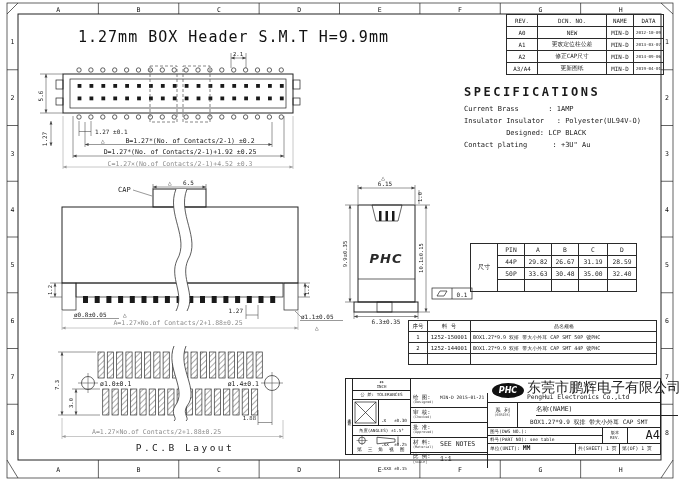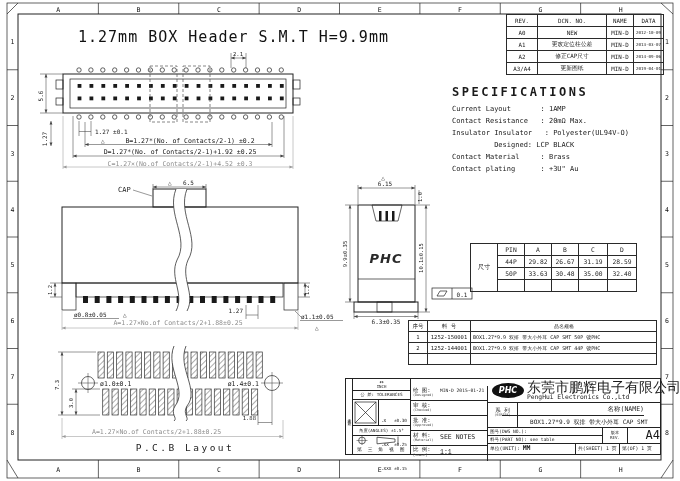--- a/index.html
+++ b/index.html
@@ -32,59 +32,59 @@
   .rev{position:absolute;left:506px;top:14px;font-size:5.8px;}
   .rev td{height:11px;}
   .rev .c0{width:28px;}.rev .c1{width:66px;}.rev .c2{width:24px;}.rev .c3{width:27px;font-size:4.2px;}
   .dimtbl{position:absolute;left:470px;top:243px;font-size:6.3px;}
   .dimtbl td{height:11px;}
   .dimtbl .c0{width:24px;}.dimtbl .cc{width:24px;}.dimtbl .cw{width:26px;}
   .parts{position:absolute;left:408px;top:320px;font-size:5.5px;}
   .parts td{height:10px;}
   .parts .c0{width:16px;}.parts .c1{width:40px;}.parts .c2{width:182px;text-align:left;padding-left:2px;font-size:5px;}
   
-  .spec{position:absolute;left:452px;top:85px;}
+  .spec{position:absolute;left:464px;top:85px;}
   .spec-title{font:600 12px "DejaVu Sans Mono",monospace;letter-spacing:2.5px;margin-bottom:5px;}
   .spec-line{font-size:7px;line-height:11.9px;white-space:pre;}
   
   .tb{position:absolute;left:345px;top:378px;width:316px;height:77px;border:1px solid #222;
       box-sizing:border-box;font-size:5px;}
   .tb *{box-sizing:border-box;}
   .abs{position:absolute;}
   .b-r{border-right:1px solid #222;}.b-b{border-bottom:1px solid #222;}.b-l{border-left:1px solid #222;}
   .tb-strip{left:0;top:0;width:7px;height:75px;writing-mode:vertical-rl;font-size:3.8px;
             letter-spacing:1px;text-align:center;color:#333;}
   .tb-unit{left:7px;top:0;width:58px;height:12px;text-align:center;line-height:4px;padding-top:1px;}
   .tb-arrow{font-size:7px;line-height:5px;}
   .tb-inch{font-size:4px;}
   .tb-tolh{left:7px;top:12px;width:58px;height:9px;font-size:4.3px;text-align:center;line-height:8px;}
   .tb-tolbox{left:7px;top:21px;width:26px;height:26px;}
   .tb-tolv{left:33px;top:21px;width:32px;height:26px;font-size:4.3px;line-height:8px;padding:1px 0 0 2px;white-space:pre;}
   .tb-ang{left:7px;top:47px;width:58px;height:10px;font-size:4.3px;text-align:center;line-height:9px;}
   .tb-proj{left:7px;top:57px;width:58px;height:9px;text-align:center;}
   .tb-projt{left:7px;top:66px;width:58px;height:9px;font-size:4.8px;letter-spacing:1.5px;text-align:center;line-height:9px;}
-  .tb-mid{left:65px;top:7px;width:77px;height:75px;}
+  .tb-mid{left:65px;top:14px;width:77px;height:75px;}
   .tb-row{position:relative;height:15px;border-bottom:1px solid #222;display:flex;align-items:flex-start;padding:1px 0 0 2px;}
   .tb-row:last-child{border-bottom:none;font-family:Liberation Mono, monospace;}
   .tb-lab{width:27px;}
   .tb-lab .l1{font-size:5.5px;line-height:6px;}
   .tb-lab .l2{font-size:3.4px;color:#444;line-height:4px;}
   .tb-val{font-size:4.6px;line-height:7px;}
   .tb-val.big{font-size:6.5px;line-height:11px;}
   .tb-right{left:142px;top:0;width:172px;height:75px;}
   .tb-co{left:0;top:0;width:172px;height:24px;display:flex;align-items:center;}
   .tb-logo{width:32px;height:15px;background:#111;border-radius:50%;color:#fff;
            font:bold italic 8px "DejaVu Sans",sans-serif;display:flex;align-items:center;
            justify-content:center;margin:0 3px 0 4px;flex:none;}
   .tb-cn{font-size:14px;font-weight:normal;line-height:11px;white-space:nowrap;}
   .tb-en{font-size:6.3px;line-height:7px;white-space:nowrap;}
   .tb-series{left:0;top:24px;width:30px;height:25px;text-align:center;padding-top:4px;}
   .tb-series .l1{font-size:5.5px;line-height:6px;}
   .tb-series .l2{font-size:3.4px;color:#444;}
-  .tb-namelab{left:14px;top:24px;width:142px;height:12.5px;text-align:right;font-size:6.5px;line-height:12px;}
+  .tb-namelab{left:48px;top:24px;width:142px;height:12.5px;text-align:left;font-size:6.5px;line-height:12px;}
   .tb-prod{left:30px;top:36.5px;width:142px;height:12.5px;text-align:center;font-size:6px;line-height:12px;white-space:nowrap;}
   .tb-dwg{left:0;top:49px;width:114px;height:8px;font-size:4.6px;line-height:7.5px;padding-left:2px;}
   .tb-part{left:0;top:57px;width:114px;height:8px;font-size:4.6px;line-height:7.5px;padding-left:2px;}
   .tb-revlab{left:114px;top:49px;width:26px;height:16px;text-align:center;font-size:4.2px;line-height:5px;padding-top:2px;}
   .tb-revval{left:140px;top:49px;width:32px;height:16px;text-align:right;font-size:12px;line-height:15px;}
   .tb-unitrow{left:0;top:65px;width:172px;height:10px;display:flex;}
   .tb-uc{height:10px;font-size:4.8px;line-height:9px;padding-left:2px;white-space:nowrap;}
   .tb-uc b{font-size:6.5px;}
 </style>
 </head>
@@ -492,25 +492,23 @@
     <td class="c0">A3/A4</td>
     <td class="c1">更新图纸</td>
     <td class="c2">MIN-D</td>
     <td class="c3">2019-04-01</td>
   </tr>
 </tbody>
     </table>
 
 <div class="spec">
   <div class="spec-title">SPECIFICATIONS</div>
-  <div class="spec-line">Current Layout       : 1AMP</div>
-  <div class="spec-line">Contact Resistance   : 20mΩ Max.</div>
+  <div class="spec-line">Current Brass       : 1AMP</div>
   <div class="spec-line">Insulator Insulator   : Polyester(UL94V-O)</div>
   <div class="spec-line">          Designed: LCP BLACK</div>
-  <div class="spec-line">Contact Material     : Brass</div>
   <div class="spec-line">Contact plating      : +3U" Au</div>
 </div>
 
 <table class="dimtbl">
   <tbody>
         <tr>
     <td class="c0" rowspan="4">尺寸</td>
     <td class="cc">PIN</td>
     <td class="cc">A</td>
     <td class="cc">B</td>

